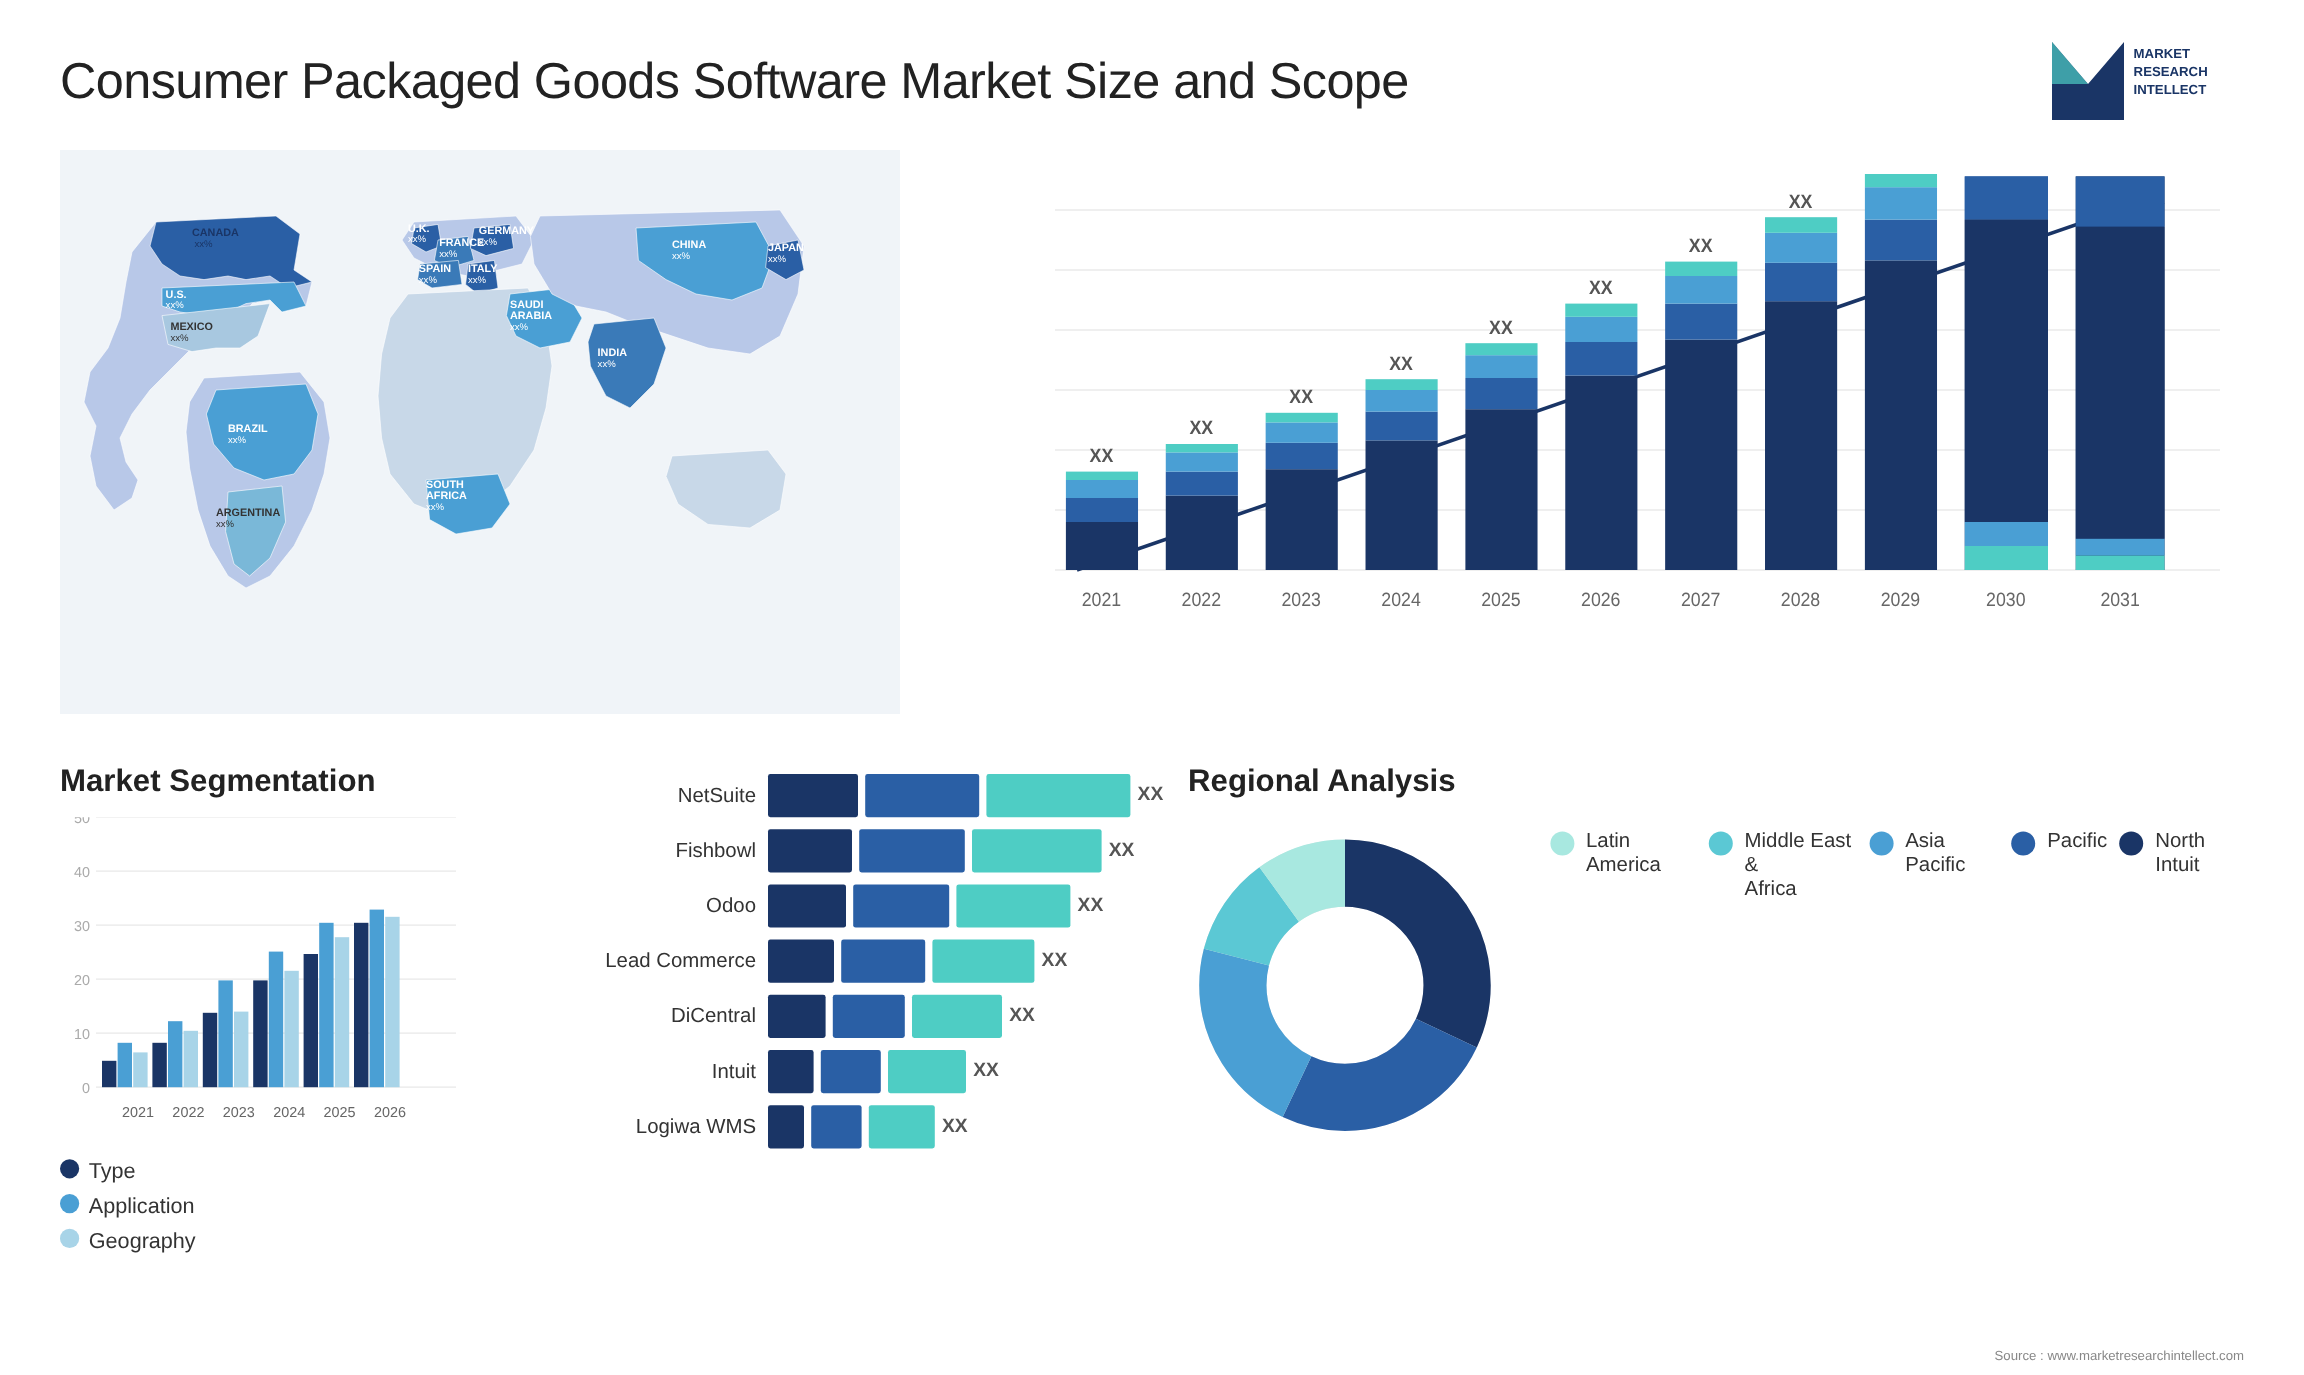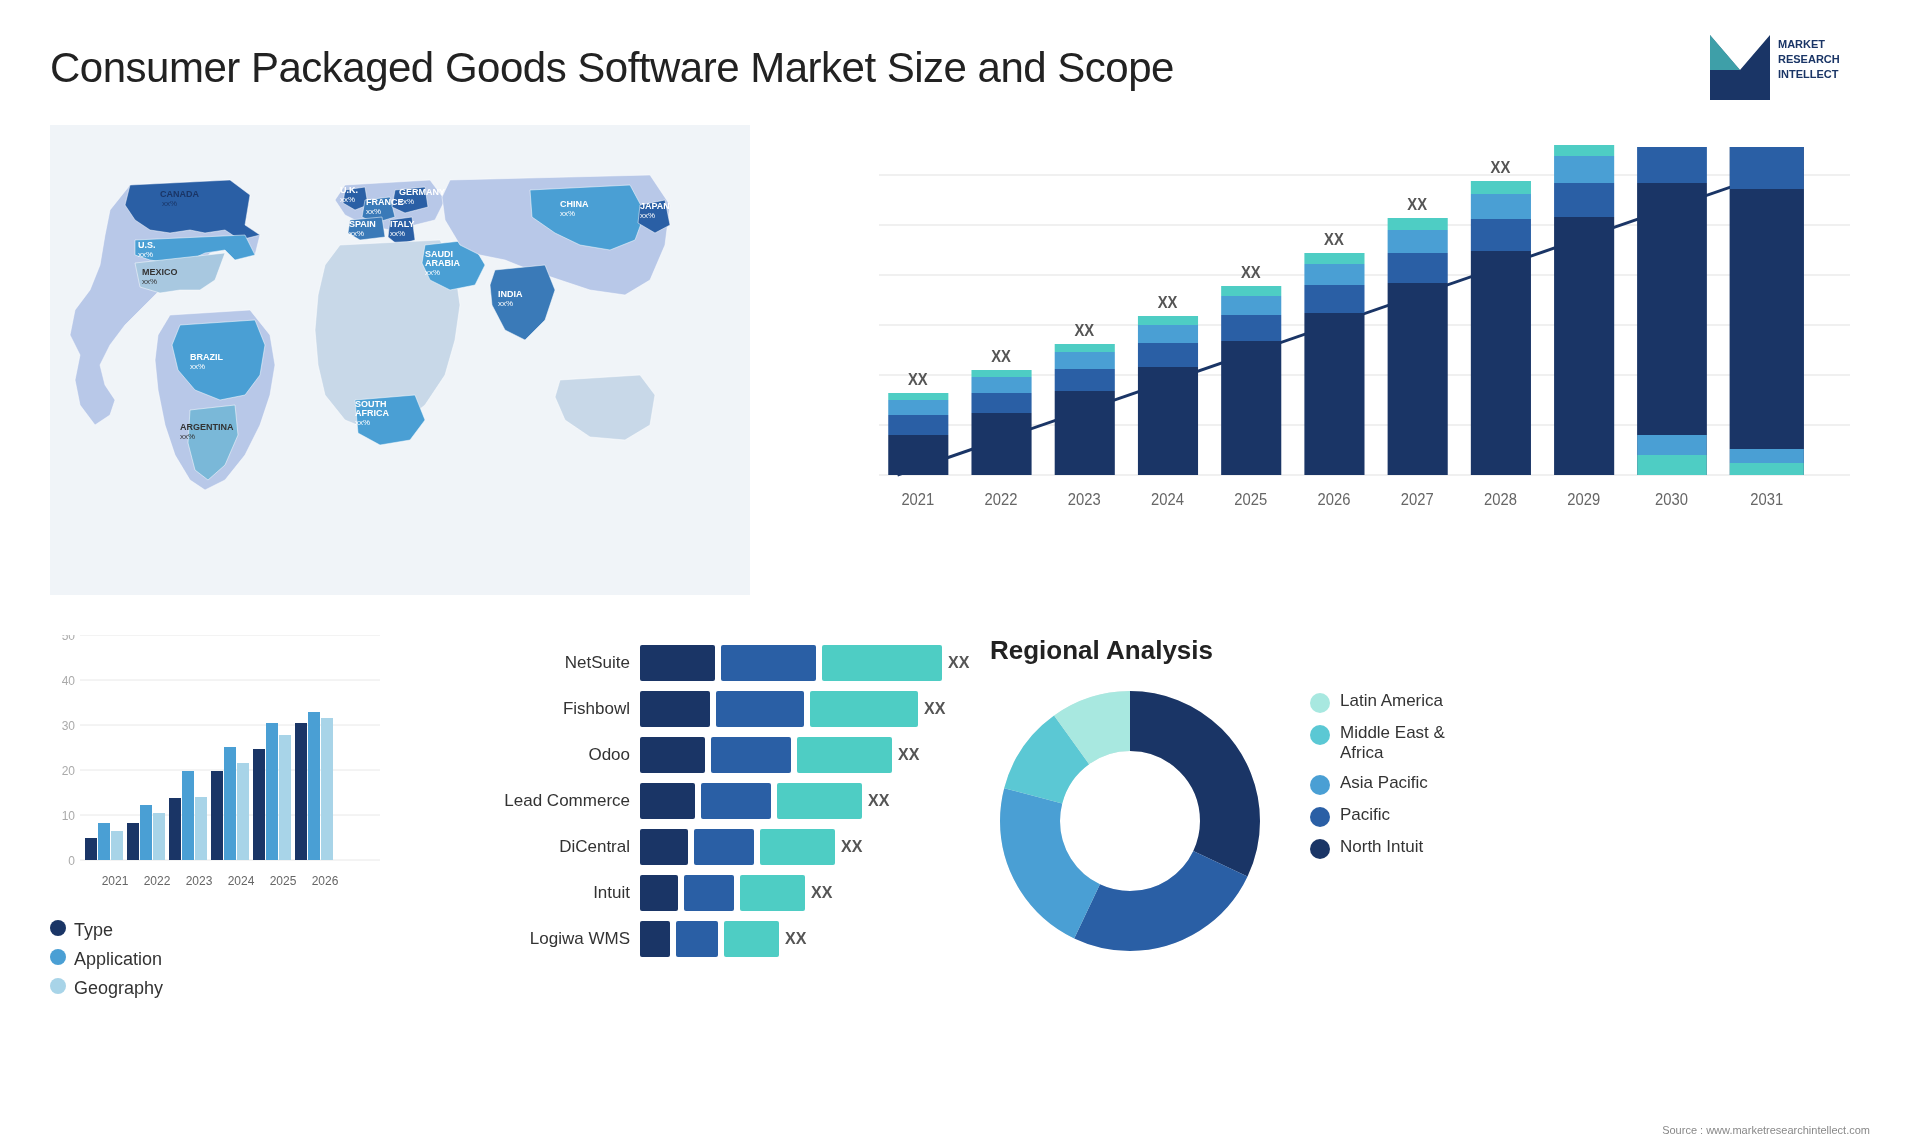--- a/index.html
+++ b/index.html
@@ -150,21 +150,20 @@
       font-weight: 600;
     }
 
     
     .regional-container {
       flex: 1;
     }
 
     .regional-legend {
       display: flex;
-      flex-direction: column;
       gap: 10px;
       margin-top: 10px;
       padding-left: 20px;
     }
 
     .regional-row {
       display: flex;
       align-items: flex-start;
       gap: 10px;
       font-size: 17px;
@@ -417,20 +416,21 @@
           <rect x="920" y="304" width="80" height="14" fill="#4a9fd4"></rect>
           <rect x="920" y="318" width="80" height="12" fill="#4ecdc4"></rect>
         </svg>
       </div>
     </div>
   </div>
 
   <div class="bottom-section">
 
     <div class="segmentation-container">
+      <h2 class="section-title">Market Segmentation</h2>
 
       <div style="position:relative; width:330px; height:270px;">
         <svg width="330" height="270" viewBox="0 0 330 270">
 
           <line x1="30" y1="0" x2="330" y2="0" stroke="#e8e8e8" stroke-width="1"></line>
           <line x1="30" y1="45" x2="330" y2="45" stroke="#e8e8e8" stroke-width="1"></line>
           <line x1="30" y1="90" x2="330" y2="90" stroke="#e8e8e8" stroke-width="1"></line>
           <line x1="30" y1="135" x2="330" y2="135" stroke="#e8e8e8" stroke-width="1"></line>
           <line x1="30" y1="180" x2="330" y2="180" stroke="#e8e8e8" stroke-width="1"></line>
           <line x1="30" y1="225" x2="330" y2="225" stroke="#e8e8e8" stroke-width="1"></line>

